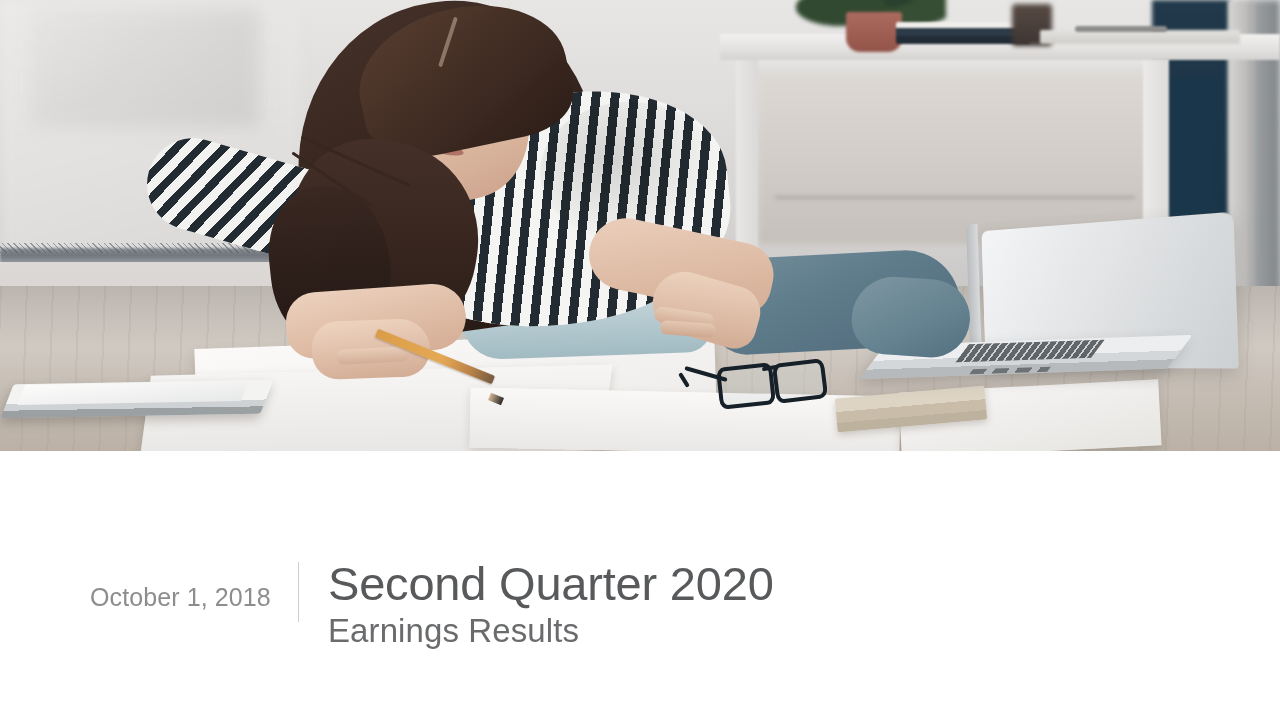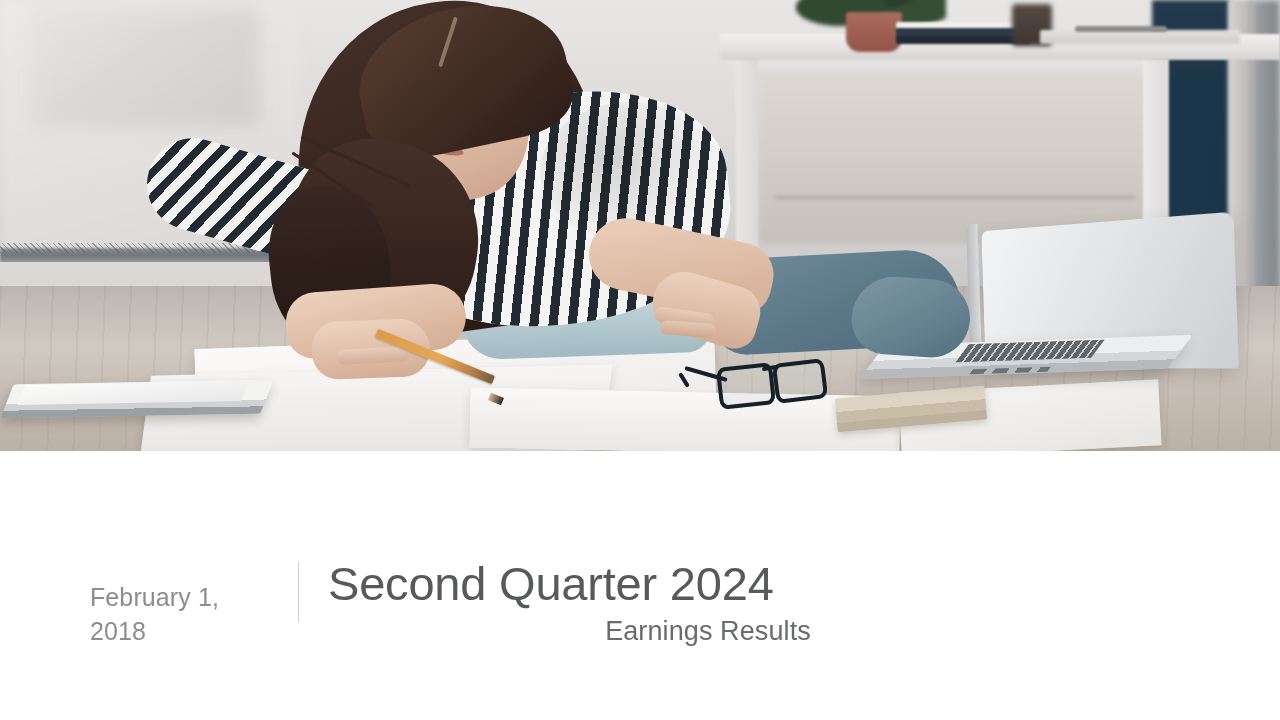--- a/index.html
+++ b/index.html
@@ -510,27 +510,26 @@
   .title {
     font-size: 47px;
     line-height: 56px;
     color: #58595b;
     font-weight: 400;
     letter-spacing: -.2px;
     white-space: nowrap;
   }
   .subtitle {
     margin-top: 2px;
-    font-size: 27px;
+    font-size: 33px;
     line-height: 34px;
     color: #6a6b6d;
     font-weight: 400;
     letter-spacing: .1px;
     white-space: nowrap;
-    text-align: center;
   }
 
   
   .logo {
     position: absolute;
     left: 978px; top: 650px;
     width: 262px; height: 52px;
   }
   .logo-svg { display: block; width: 262px; height: 52px; }
 </style>
@@ -640,23 +639,23 @@
       </div>
 
       <div class="pencil"></div>
       <div class="pencil-tip"></div>
 
     </div>
   </div>
 
   <div class="lower"></div>
 
-  <div class="date">February 1, 2018</div>
+  <div class="date">October 1, 2018</div>
 
   <div class="divider"></div>
 
   <div class="title-block">
-    <div class="title">Second Quarter 2024</div>
+    <div class="title">Second Quarter 2020</div>
     <div class="subtitle">Earnings Results</div>
   </div>
 
 
 </div>
 
 </body></html>

